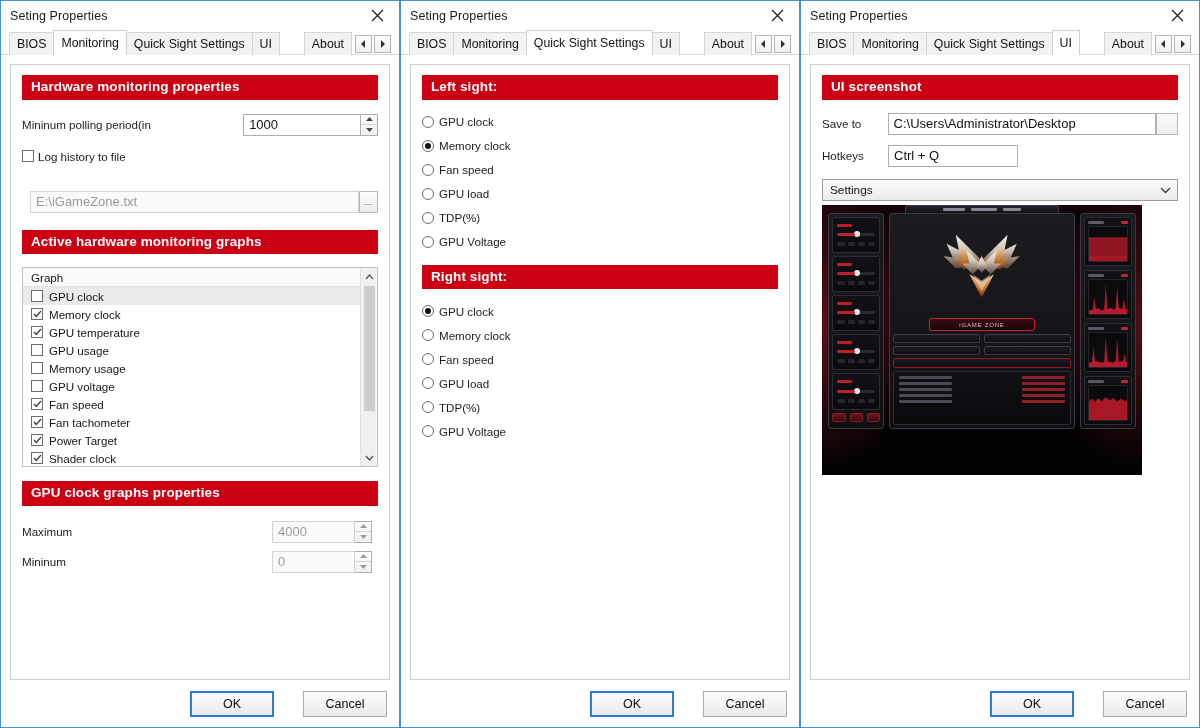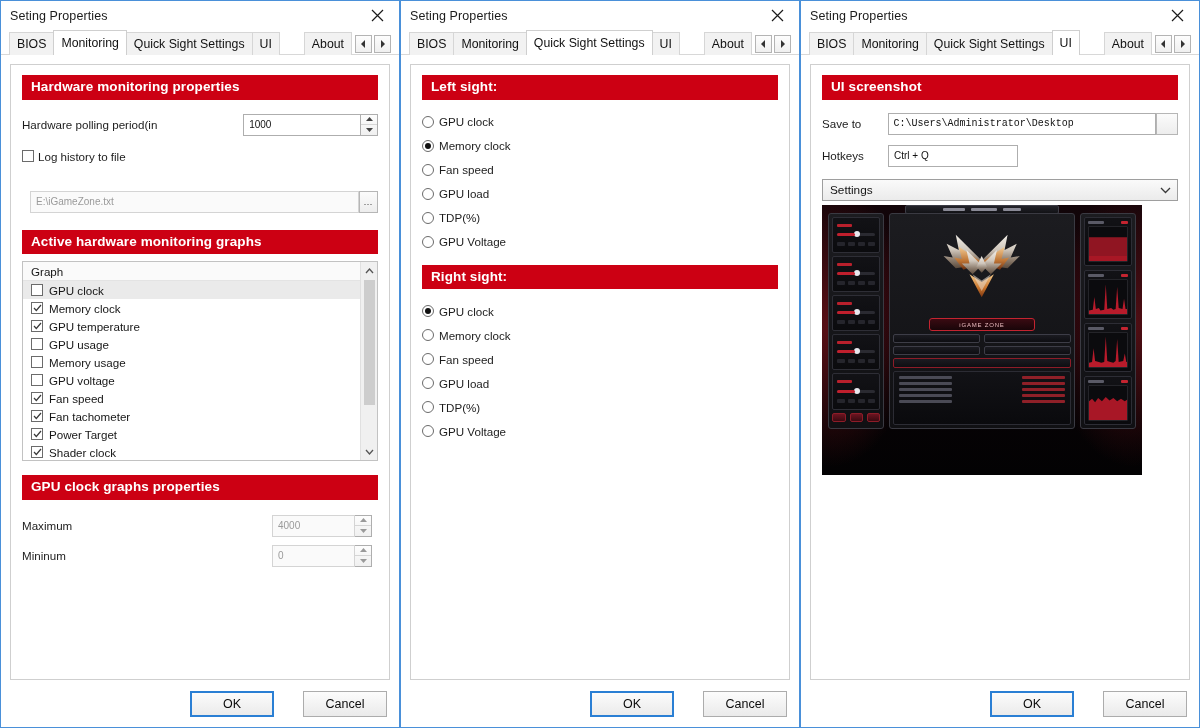--- a/index.html
+++ b/index.html
@@ -122,21 +122,21 @@
   }
 
   
   .row { display: flex; align-items: center; }
   .lbl { font-size: 11.6px; color: #1c1c1c; }
 
   .textbox {
     height: 22px;
     border: 1px solid #aeaeae;
     background: #ffffff;
-    font-size: 10px; color: #111;
+    font-size: 13px; color: #111;
     display: flex; align-items: center;
     padding: 0 5px;
   }
   .textbox.disabled { background:#fafafa; color:#9a9a9a; border-color:#d4d4d4; }
   .spinner {
     width: 17px; height: 22px;
     border: 1px solid #aeaeae; border-left: none;
     background: linear-gradient(#fdfdfd,#f0f0f0);
     display: flex; flex-direction: column;
   }
@@ -280,21 +280,21 @@
               <path d="M2 0 L6 4 L2 8 Z" fill="#333"></path>
             </svg>
         </div>
       </div>
     </div>
 
     <div class="panel-body">
       <div class="redbar">Hardware monitoring properties</div>
 
       <div class="row" style="margin-top:14px;">
-        <span class="lbl" style="width:225px;">Hardware polling period(in</span>
+        <span class="lbl" style="width:225px;">Mininum polling period(in</span>
         <div class="textbox" style="width:120px;">1000</div>
         <div class="spinner">
           <div class="spin-half">
               <svg width="7" height="4" viewBox="0 0 7 4">
                 <path d="M3.5 0 L7 4 L0 4 Z" fill="#444"></path>
               </svg>
             </div>
           <div class="spin-half">
               <svg width="7" height="4" viewBox="0 0 7 4">
                 <path d="M0 0 L7 0 L3.5 4 Z" fill="#444"></path>
@@ -309,21 +309,21 @@
         <span class="lbl">Log history to file</span>
       </div>
 
       <div class="row" style="margin-top:28px;padding-left:8px;">
         <div class="textbox disabled" style="width:338px;">E:\iGameZone.txt</div>
         <div class="browse-btn">...</div>
       </div>
 
       <div class="redbar" style="margin-top:17px;">Active hardware monitoring graphs</div>
 
-      <div class="listbox" style="height:200px; margin-top:7px;">
+      <div class="listbox" style="height:200px; margin-top:13px;">
         <div class="list-inner">
           <div class="list-head">Graph</div>
 
           <div class="list-item sel">
             <span class="cbox"></span>
             <span>GPU clock</span>
           </div>
           <div class="list-item">
             <span class="cbox">
                 <svg width="9" height="8" viewBox="0 0 9 8">
@@ -575,21 +575,21 @@
             </svg>
         </div>
       </div>
     </div>
 
     <div class="panel-body">
       <div class="redbar">UI screenshot</div>
 
       <div class="row" style="margin-top:13px;">
         <span class="lbl" style="width:66px;">Save to</span>
-        <div class="textbox" style="width:270px;font-family:Liberation Mono, monospace;">C:\Users\Administrator\Desktop</div>
+        <div class="textbox" style="width:270px;">C:\Users\Administrator\Desktop</div>
         <div class="browse-btn" style="width:22px;"></div>
       </div>
 
       <div class="row" style="margin-top:10px;">
         <span class="lbl" style="width:66px;">Hotkeys</span>
         <div class="textbox" style="width:130px;">Ctrl + Q</div>
       </div>
 
 
       <div class="combo" style="margin-top:12px; width:100%;">

